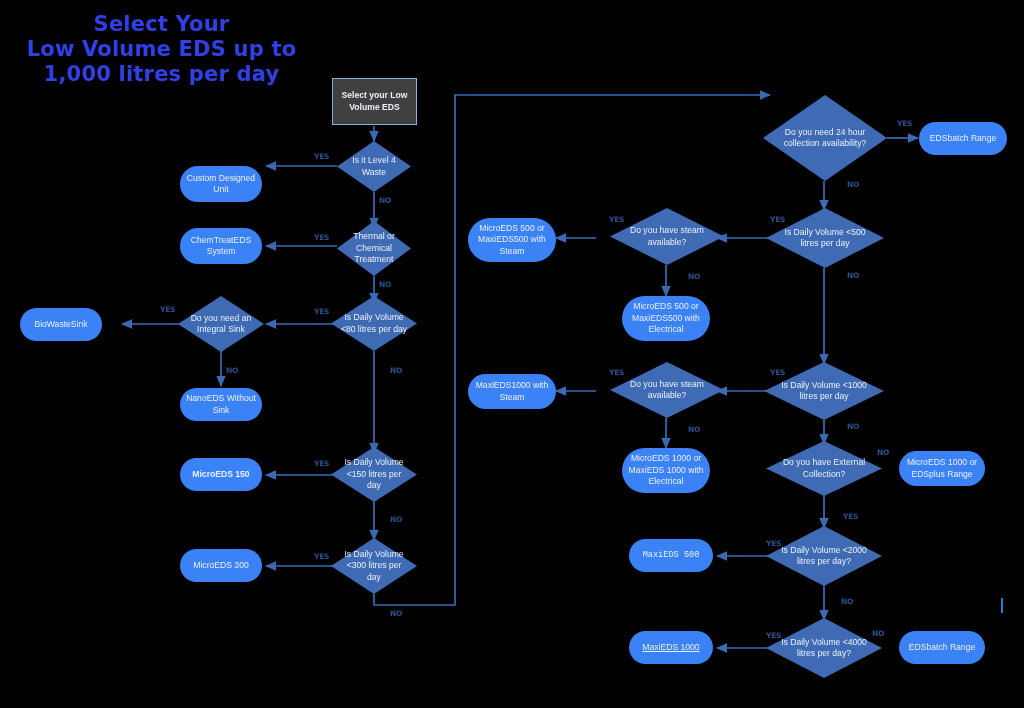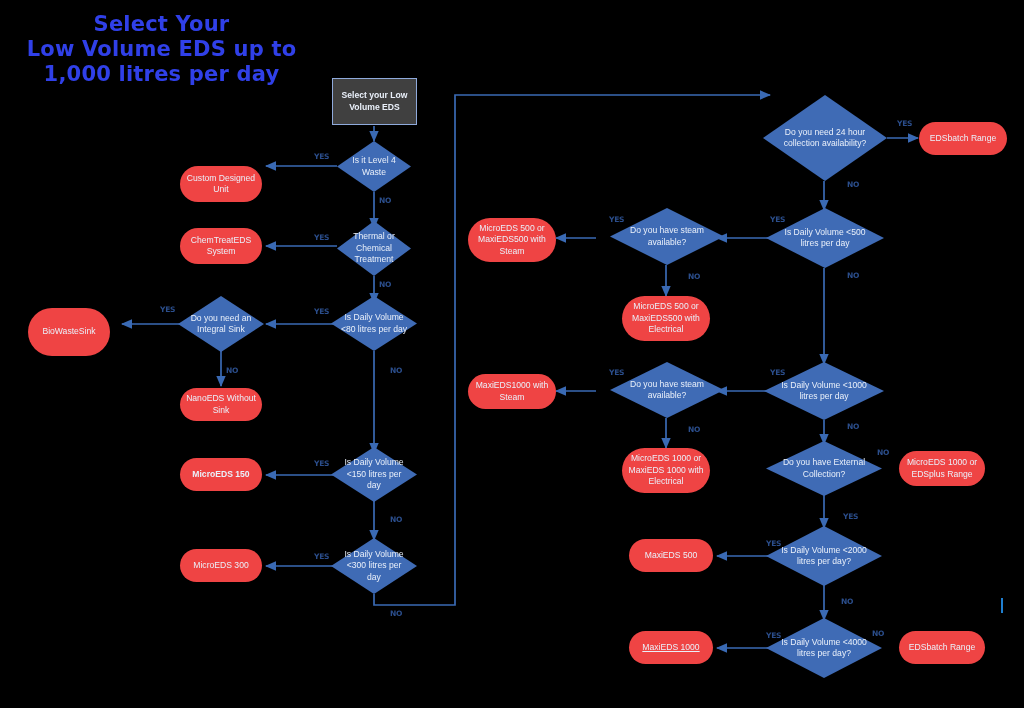--- a/index.html
+++ b/index.html
@@ -8,21 +8,20 @@
     padding: 0;
     background: #000000;
   }
   #canvas {
     position: relative;
     width: 1024px;
     height: 708px;
     background: #000000;
     overflow: hidden;
     font-family: "Liberation Sans", sans-serif;
-    border-radius: 15px;
   }
   #svg-layer {
     position: absolute;
     left: 0;
     top: 0;
     width: 1024px;
     height: 708px;
     pointer-events: none;
   }
   .title {
@@ -51,21 +50,21 @@
     font-size: 8.6px;
     line-height: 11.5px;
     padding: 1px 4px;
   }
   .node.process {
     background: #404040;
     border: 1px solid #8FAADC;
     font-weight: bold;
   }
   .node.terminator {
-    background: #ef4444;
+    background: #3b82f6;
     border-radius: 999px;
   }
   .node.decision {
     background: transparent;
     border: none;
   }
   .node.decision .dlabel {
     position: relative;
     z-index: 2;
     width: 86%;
@@ -170,21 +169,21 @@
   <div class="node decision" style="left:331px; top:296px; width:86px; height:55px;">
     <div class="diamond-shape"></div>
     <span class="dlabel">Is Daily Volume &lt;80 litres per day</span>
   </div>
 
   <div class="node decision" style="left:178px; top:296px; width:86px; height:56px;">
     <div class="diamond-shape"></div>
     <span class="dlabel">Do you need an Integral Sink</span>
   </div>
 
-  <div class="node terminator" style="left:28px; top:308px; width:82px; height:48px;">
+  <div class="node terminator" style="left:20px; top:308px; width:82px; height:33px;">
     <span class="nlabel">BioWasteSink</span>
   </div>
 
   <div class="node terminator" style="left:180px; top:388px; width:82px; height:33px;">
     <span class="nlabel">NanoEDS Without Sink</span>
   </div>
 
   <div class="node decision" style="left:331px; top:447px; width:86px; height:55px;">
     <div class="diamond-shape"></div>
     <span class="dlabel">Is Daily Volume &lt;150 litres per day</span>
@@ -255,21 +254,21 @@
 
   <div class="node terminator" style="left:899px; top:451px; width:86px; height:35px;">
     <span class="nlabel">MicroEDS 1000 or EDSplus Range</span>
   </div>
 
   <div class="node decision" style="left:766px; top:526px; width:116px; height:60px;">
     <div class="diamond-shape"></div>
     <span class="dlabel">Is Daily Volume &lt;2000 litres per day?</span>
   </div>
 
-  <div class="node terminator" style="left:629px; top:539px; width:84px; height:33px;">
+  <div class="node terminator" style="left:629px; top:539px; width:84px; height:33px;font-family:Liberation Mono, monospace;">
     <span class="nlabel">MaxiEDS 500</span>
   </div>
 
   <div class="node decision" style="left:766px; top:618px; width:116px; height:60px;">
     <div class="diamond-shape"></div>
     <span class="dlabel">Is Daily Volume &lt;4000 litres per day?</span>
   </div>
 
   <div class="node terminator" style="left:629px; top:631px; width:84px; height:33px;text-decoration:underline;">
     <span class="nlabel">MaxiEDS 1000</span>

